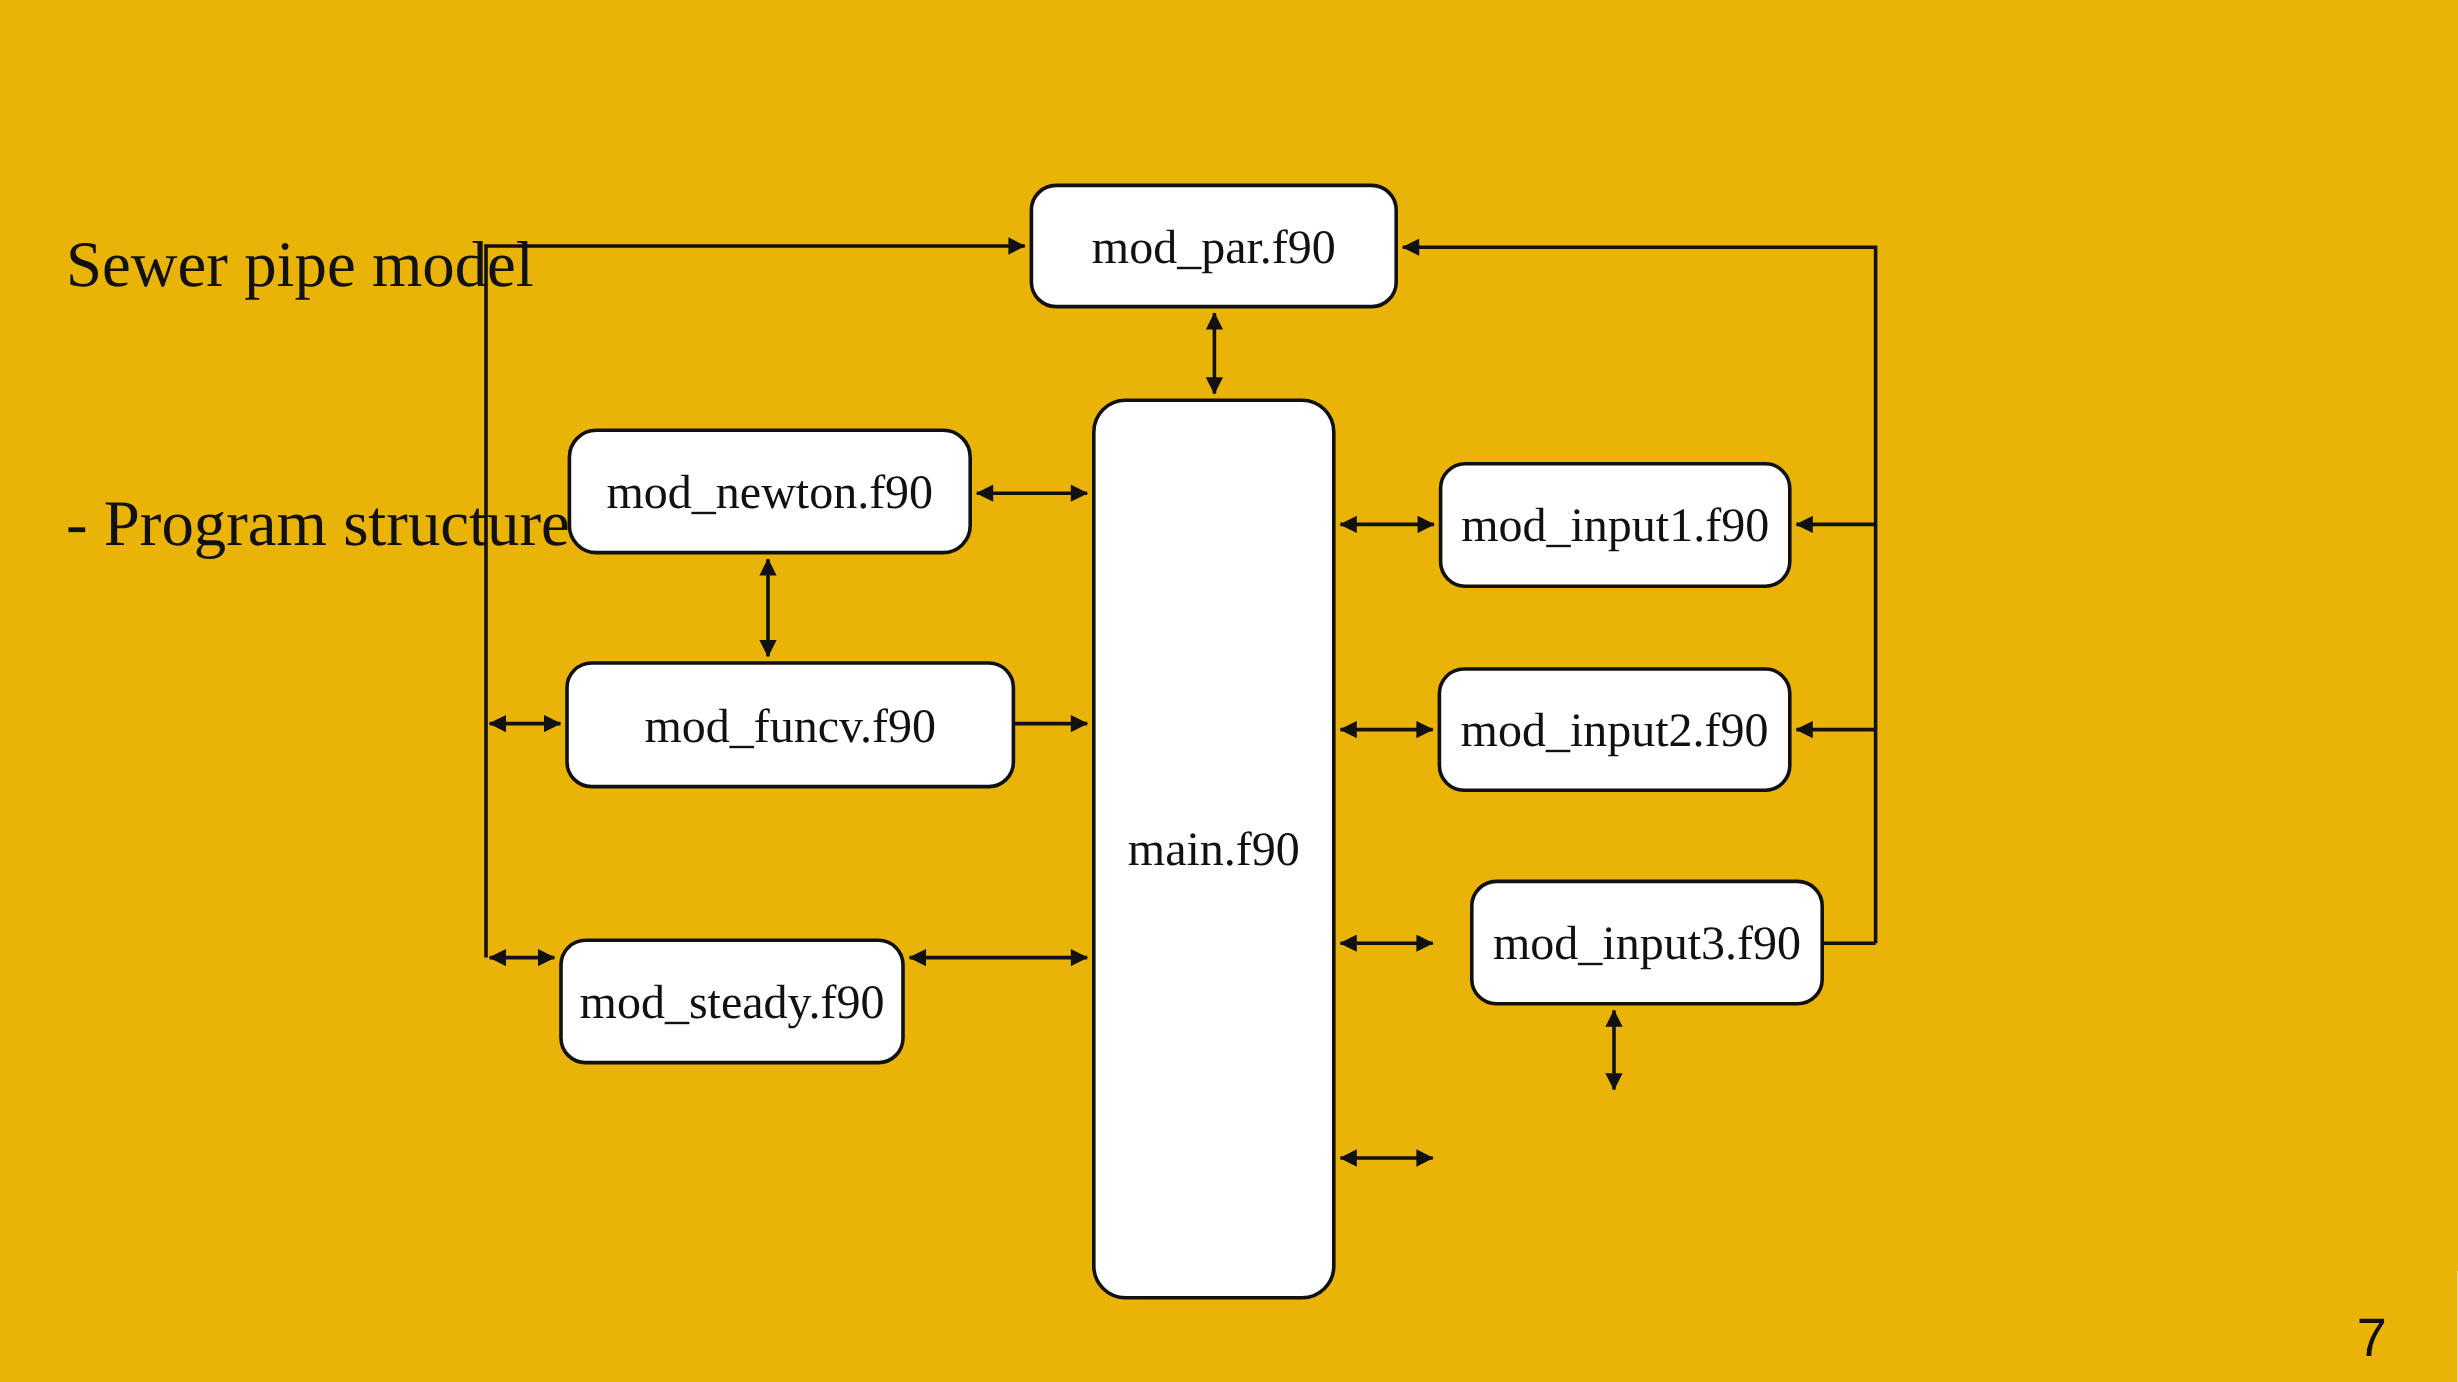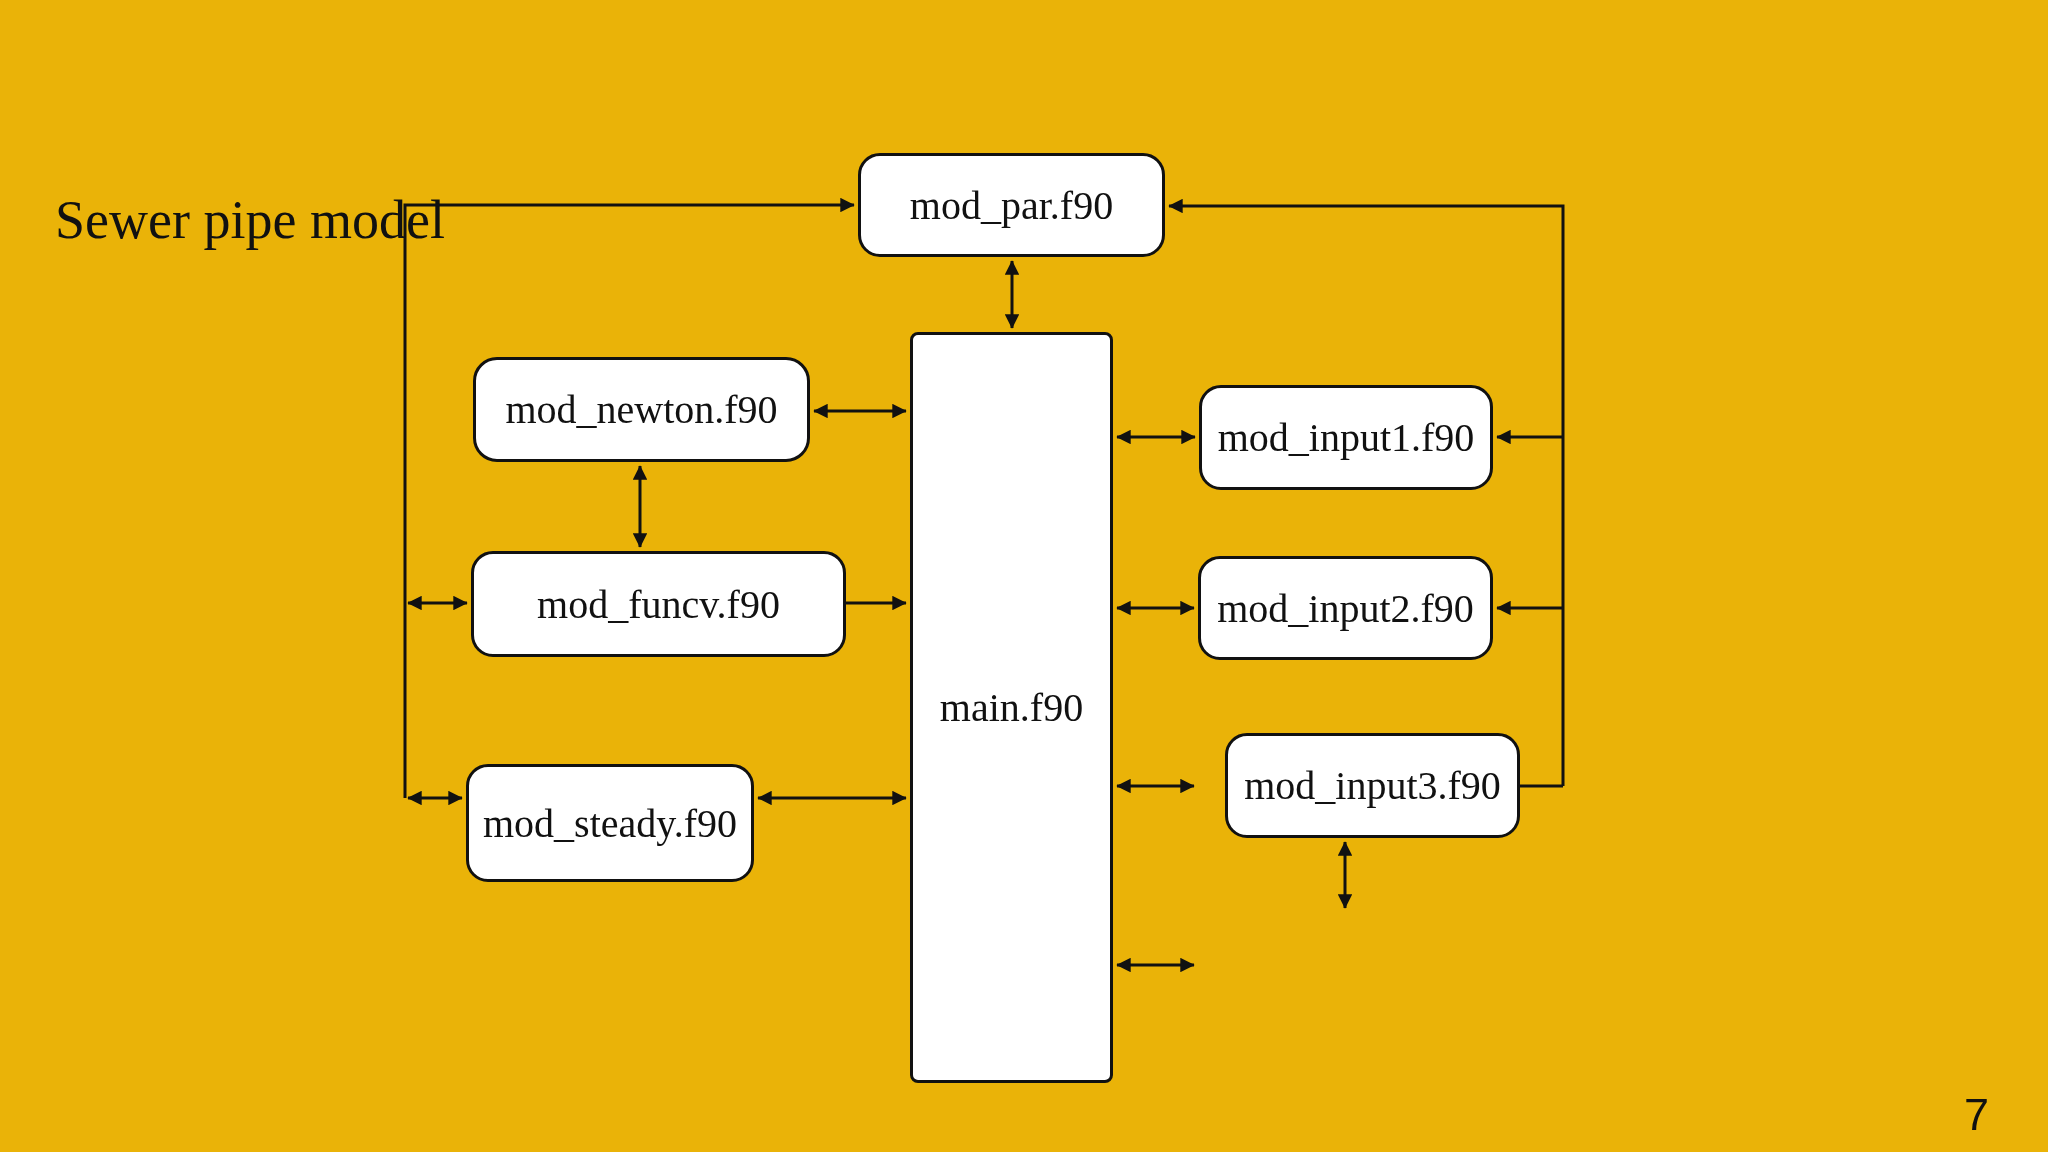--- a/index.html
+++ b/index.html
@@ -40,38 +40,39 @@
     background: #ffffff;
     border: 3px solid #111111;
     border-radius: 22px;
     display: flex;
     align-items: center;
     justify-content: center;
     font-size: 40px;
     text-align: center;
   }
   .node.tall {
-    border-radius: 8px;
+    border-radius: 28px;
   }
   #page-number {
     position: absolute;
     left: 1964px;
     top: 1092px;
     font-family: "Liberation Sans", "DejaVu Sans", sans-serif;
     font-size: 45px;
     line-height: 45px;
   }
 </style>
 </head>
 <body>
 
 <div id="slide">
 
   <div id="title">
     <div>Sewer pipe model</div>
+    <div>- Program structure</div>
   </div>
 
   <svg id="edges" width="2048" height="1152" viewBox="0 0 2048 1152">
     <defs>
       <marker id="arr" viewBox="0 0 10 10" refX="9.5" refY="5" markerWidth="7" markerHeight="4.8" orient="auto-start-reverse" markerUnits="strokeWidth">
         <path d="M0,0 L10,5 L0,10 z" fill="#111111"></path>
       </marker>
     </defs>
 
     <path class="edge" d="M 405 798 L 405 205 L 854 205" marker-end="url(#arr)"></path>
@@ -110,21 +111,21 @@
   </svg>
 
   <div class="node" style="left:858px; top:153px; width:307px; height:104px;">mod_par.f90</div>
 
   <div class="node tall" style="left:910px; top:332px; width:203px; height:751px;">main.f90</div>
 
   <div class="node" style="left:473px; top:357px; width:337px; height:105px;border-radius:24px;">mod_newton.f90</div>
 
   <div class="node" style="left:471px; top:551px; width:375px; height:106px;">mod_funcv.f90</div>
 
-  <div class="node" style="left:466px; top:764px; width:288px; height:118px;">mod_steady.f90</div>
+  <div class="node" style="left:466px; top:782px; width:288px; height:105px;">mod_steady.f90</div>
 
   <div class="node" style="left:1199px; top:385px; width:294px; height:105px;">mod_input1.f90</div>
 
   <div class="node" style="left:1198px; top:556px; width:295px; height:104px;">mod_input2.f90</div>
 
   <div class="node" style="left:1198px; top:733px; width:295px; height:105px;margin-left:27px;">mod_input3.f90</div>
 
 
   <div id="page-number">7</div>
 

